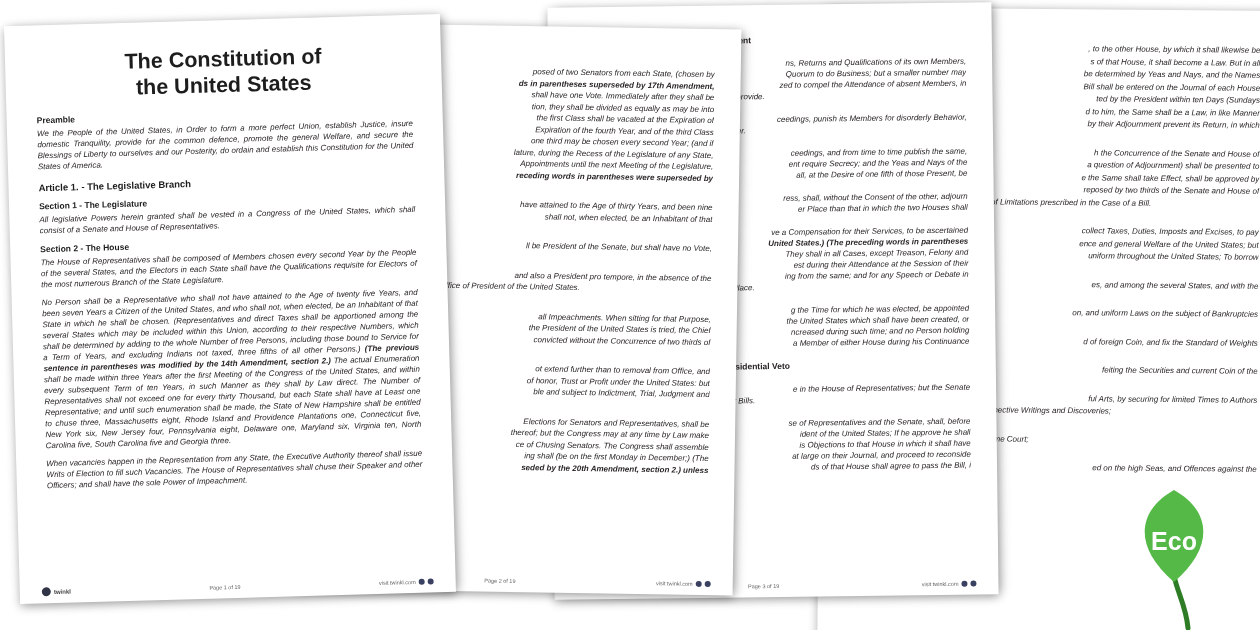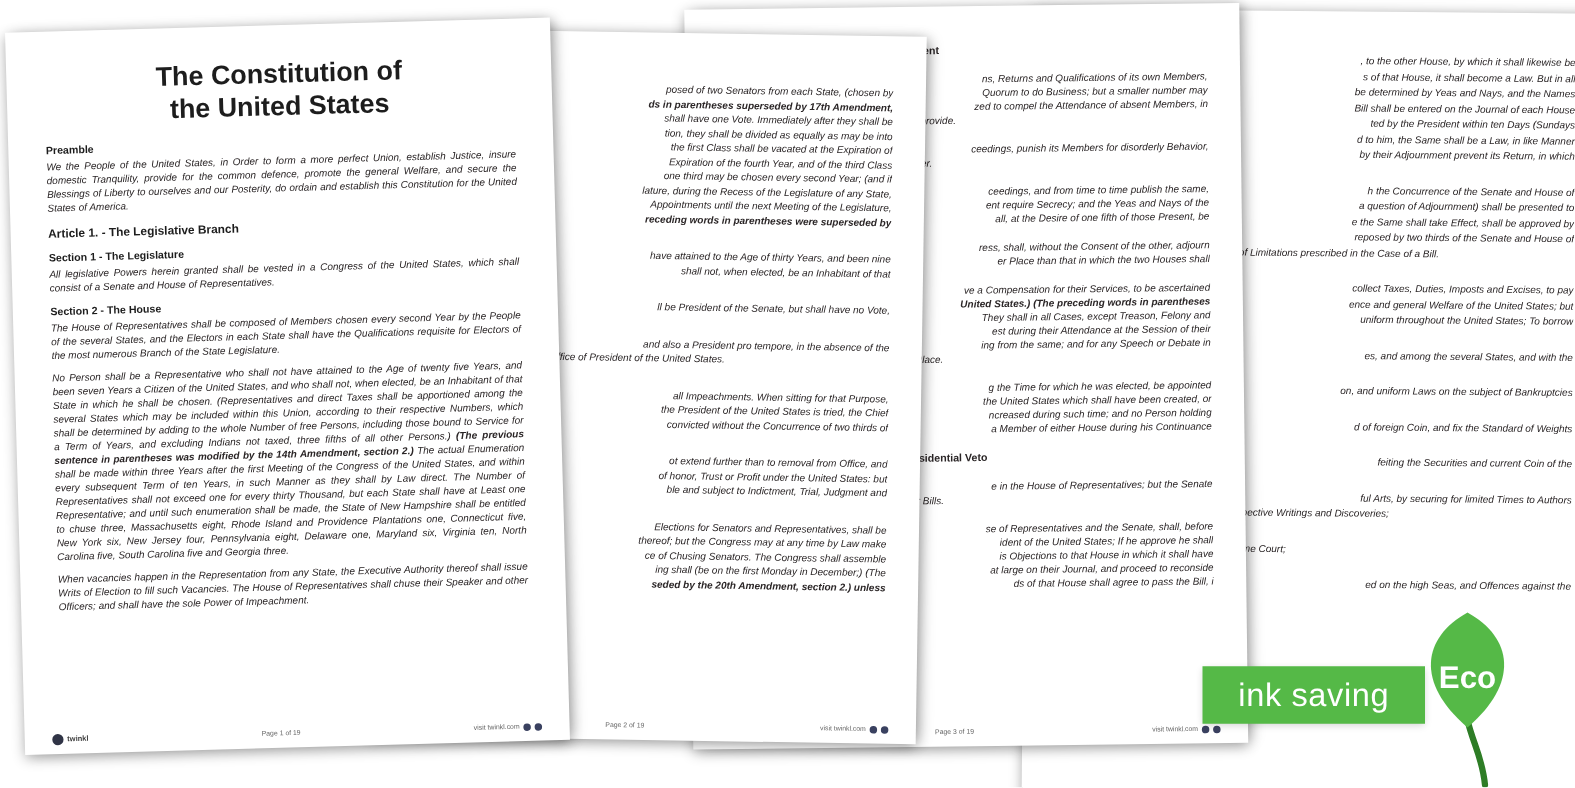--- a/index.html
+++ b/index.html
@@ -198,23 +198,20 @@
       </div>
       <span>Page 1 of 19</span>
       <div class="fright">
         <span>visit twinkl.com</span>
         <span class="mini-icon"></span>
         <span class="mini-icon"></span>
       </div>
     </div>
   </div>
 
-  <div class="eco-banner">
-    <span>ink saving</span>
-  </div>
 
   <svg class="eco-leaf" width="92" height="142" viewBox="0 0 92 142">
     <path d="M46 88 C 50 106 58 118 60 140" fill="none" stroke="#2e7d26" stroke-width="5" stroke-linecap="round"></path>
     <path d="M46 2 C 82 22 88 58 46 94 C 4 58 10 22 46 2 Z" fill="#55b947"></path>
     <text x="46" y="62" text-anchor="middle" font-size="25" font-weight="bold" fill="#ffffff">Eco</text>
   </svg>
 
 </div>
 
 </body></html>

